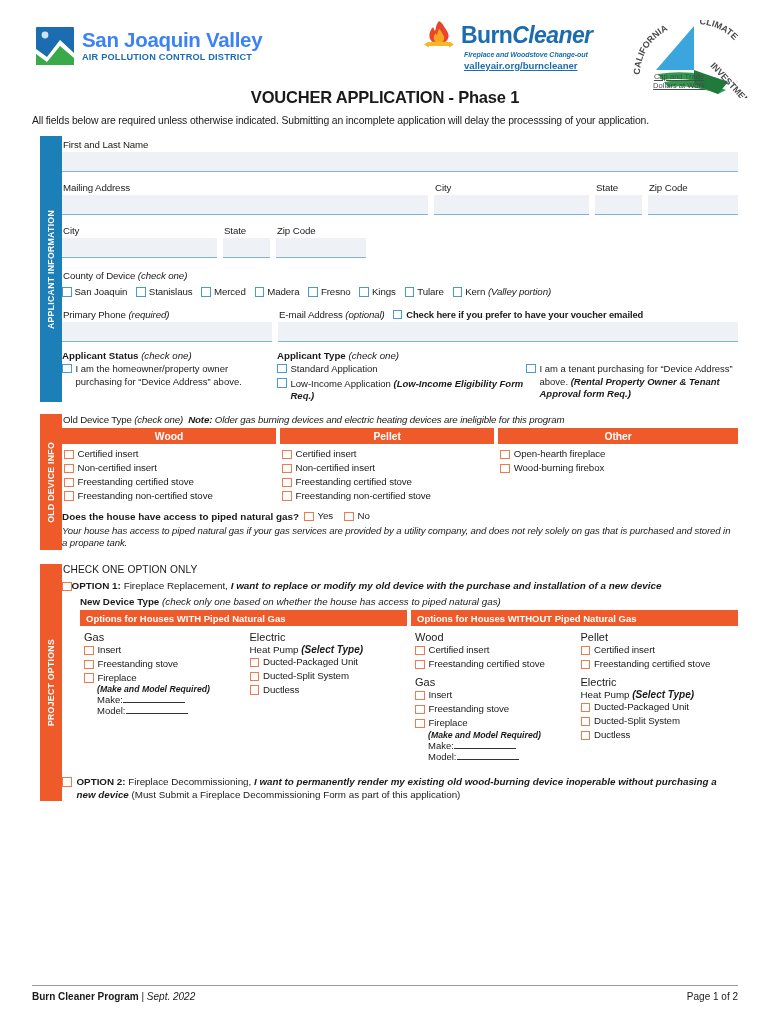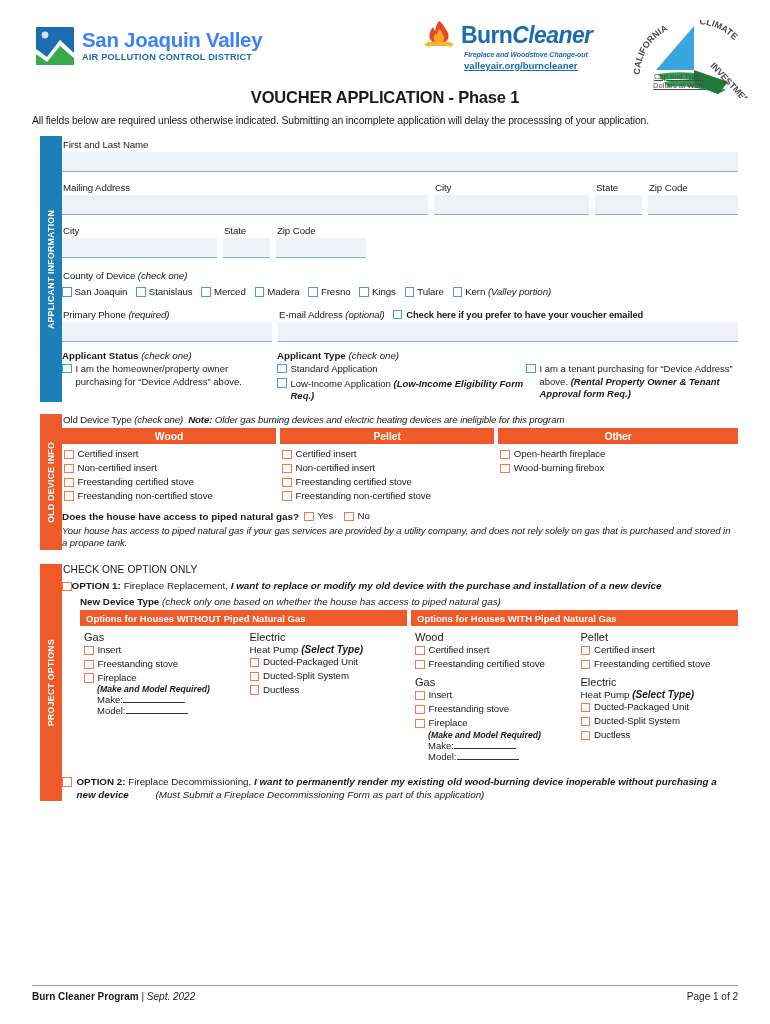--- a/index.html
+++ b/index.html
@@ -116,21 +116,21 @@
   .sub-t i { font-style:italic; font-weight:bold; font-size:10px; }
   .mm { font-size:8.7px; font-weight:bold; font-style:italic; margin:0 0 0 13px; }
   .ml { font-size:9.5px; margin-left:13px; }
   .ml u { text-decoration:none; border-bottom:1px solid #333; display:inline-block; width:62px; }
   .opt-list { display:flex; flex-direction:column; gap:1.5px; }
 
   .opt2 { display:flex; gap:5px; font-size:9.8px; align-items:flex-start; margin-top:14px; line-height:1.32; }
   .opt2 .cb { margin-top:1.5px; }
   .opt2 b { font-weight:bold; }
   .opt2 i { font-style:italic; font-weight:bold; }
-  .opt2 .plain { font-style:italic; font-weight:normal;margin-left:24px; }
+  .opt2 .plain { font-weight:normal; }
 
   
   .footer { position:absolute; left:32px; right:32px; bottom:22px; border-top:1px solid #9a9a9a; padding-top:5px; display:flex; justify-content:space-between; font-size:10px; }
   .footer i { font-style:italic; }
   .footer b { font-weight:bold; }
 </style>
 </head>
 <body>
 
 <div class="page">
@@ -408,22 +408,22 @@
 
     <div class="opt1">
       <span class="cb cb-o"></span>
       <span><b>OPTION 1:</b><span> Fireplace Replacement, </span><i>I want to replace or modify my old device with the purchase and installation of a new device</i></span>
     </div>
 
     <div class="ndt"><b>New Device Type </b><i>(check only one based on whether the house has access to piped natural gas)</i></div>
 
     <div class="opt-table">
       <div class="opt-hds">
+        <div class="opt-hd">Options for Houses WITH Piped Natural Gas</div>
         <div class="opt-hd">Options for Houses WITHOUT Piped Natural Gas</div>
-        <div class="opt-hd">Options for Houses WITH Piped Natural Gas</div>
       </div>
 
       <div class="opt-cols">
 
         <div class="opt-half">
           <div class="opt-q">
             <div class="grp-t">Gas</div>
             <div class="opt-list">
               <div class="ck">
                   <span class="cb cb-o"></span>

